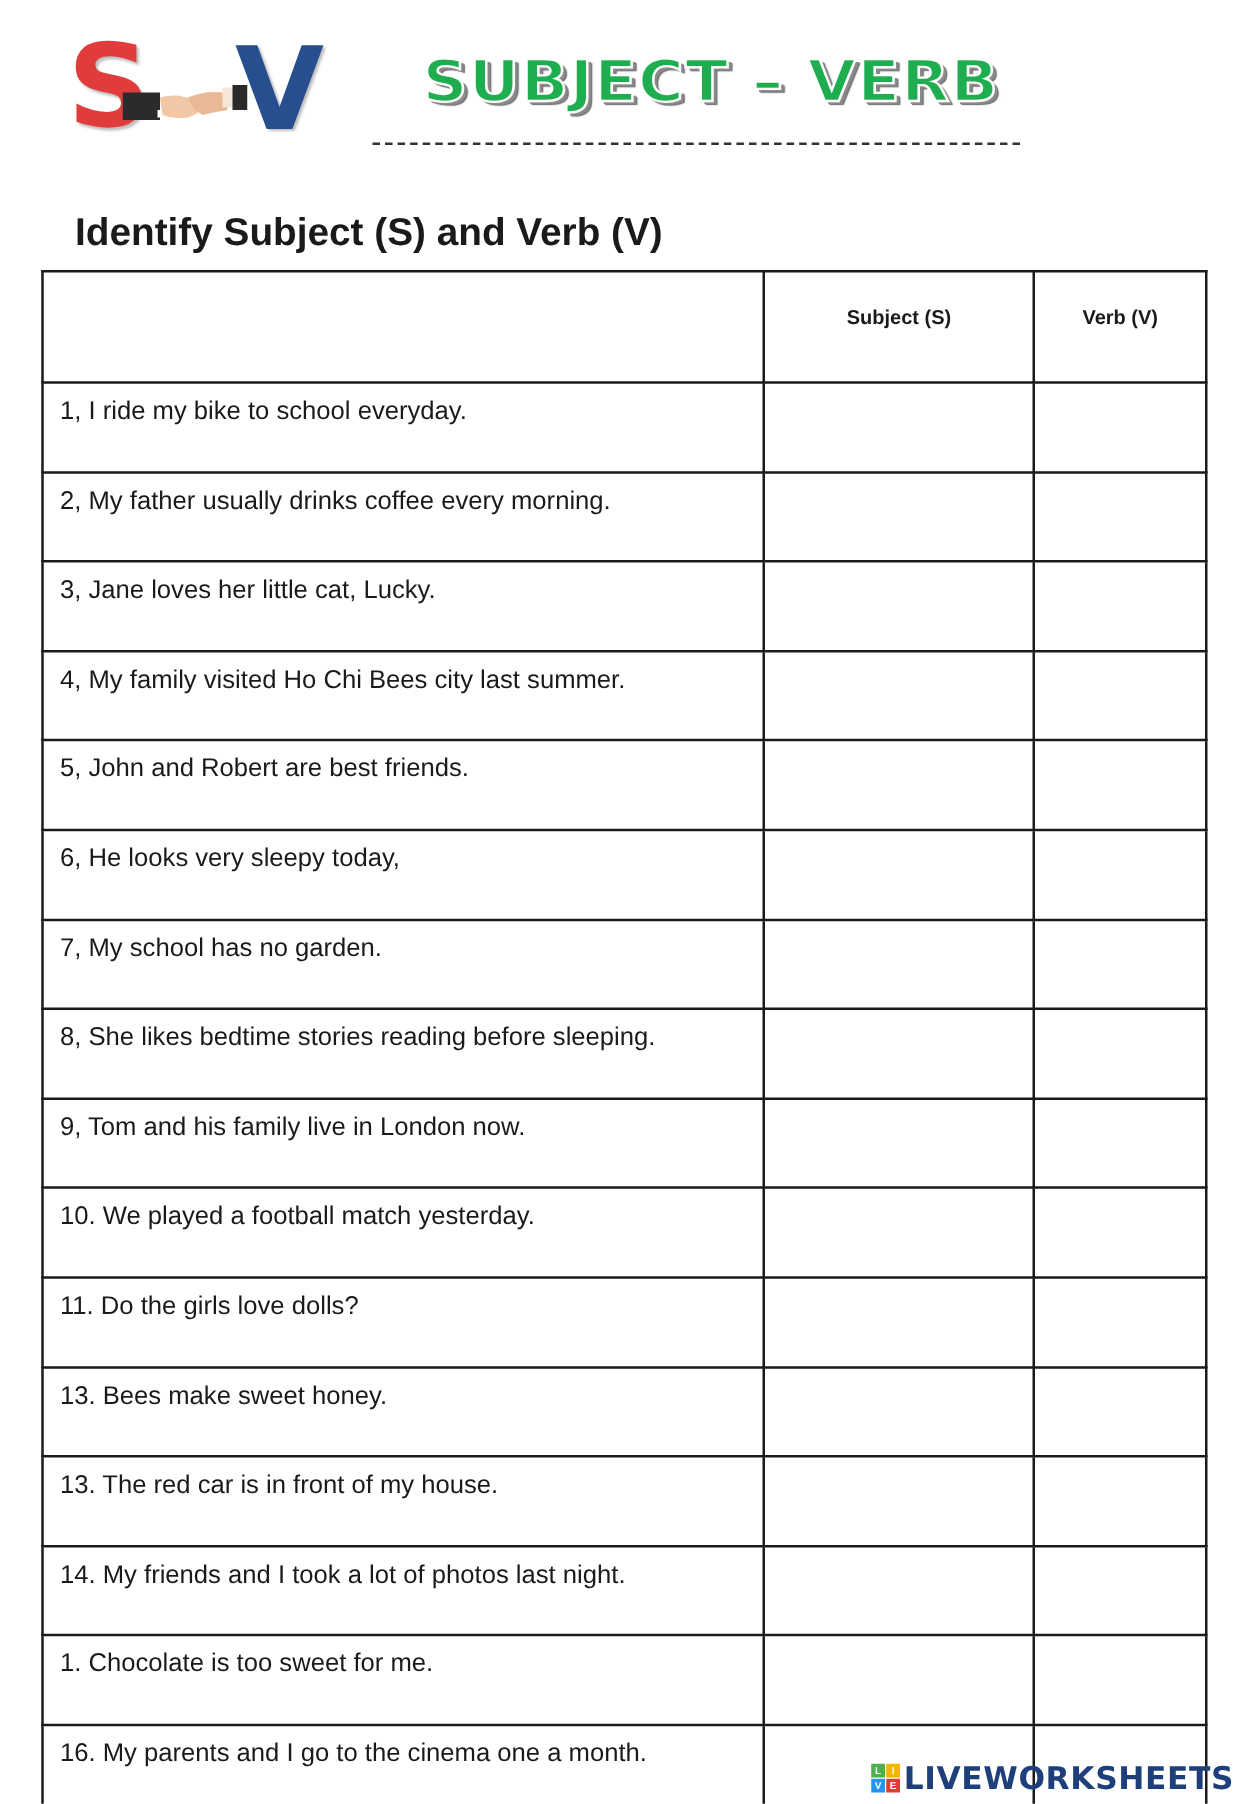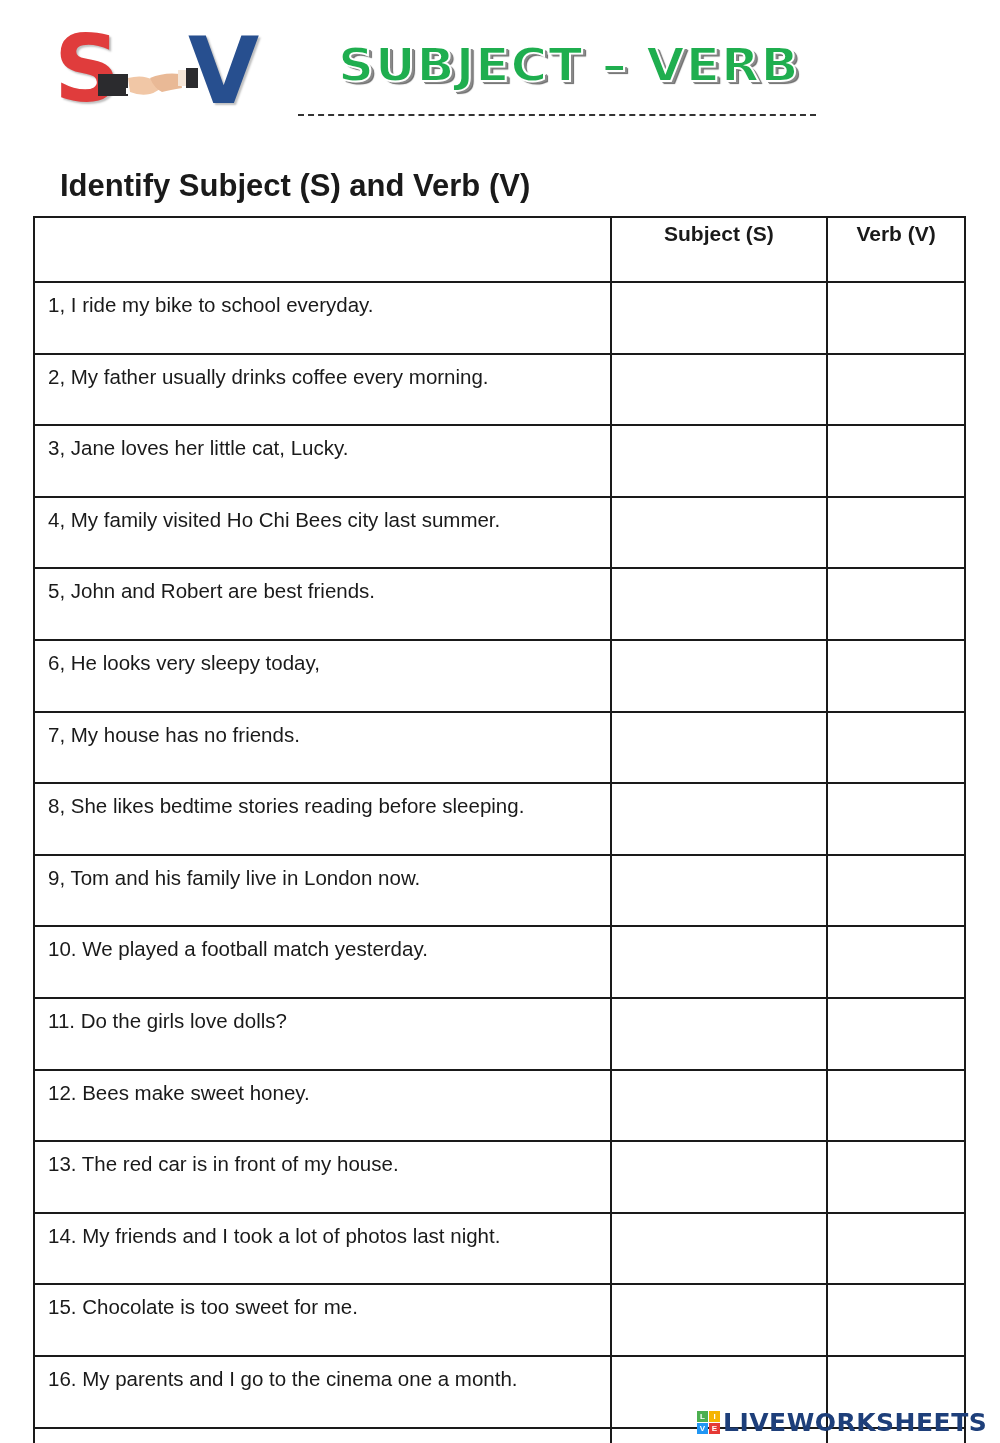--- a/index.html
+++ b/index.html
@@ -20,21 +20,21 @@
            -webkit-text-stroke: 2px #ffffff;
            text-shadow: 3px 3px 0 #8a8a8a, 4px 4px 1px #6a6a6a; transform: scaleY(0.92); }
   .title-dash { position: absolute; left: 298px; top: 114px; width: 518px; height: 0;
                 border-top: 2px dashed #333; }
 
   .instruction { position: absolute; left: 60px; top: 168px; font-weight: bold; font-size: 31px;
                  color: #1a1a1a; }
 
   table.ws { position: absolute; left: 33px; top: 216px; border-collapse: collapse; width: 933px; }
   table.ws td, table.ws th { border: 2px solid #1a1a1a; padding: 0; }
-  table.ws th { height: 59px; font-weight: bold; font-size: 21px; vertical-align: top; padding-top: 4px; }
+  table.ws th { height: 59px; font-weight: bold; font-size: 16px; vertical-align: top; padding-top: 28px; }
   table.ws td { height: 59.6px; vertical-align: top; }
   table.ws td.q { font-size: 20.5px; padding-left: 13px; padding-top: 10px; margin-left: 12px; }
   .col-q { width: 573px; }
   .col-s { width: 218px; }
   .col-v { width: 138px; }
   .answer { width: 100%; height: 58px; border: none; background: transparent; outline: none;
             font-size: 18px; text-align: center; }
 
   .brand { position: absolute; left: 697px; top: 1408px; display: flex; align-items: center; }
   .brand .grid { display: grid; grid-template-columns: 11px 11px; grid-template-rows: 11px 11px; gap: 1px; margin-right: 3px; }
@@ -95,21 +95,21 @@
         <td class="q col-q">5, John and Robert are best friends.</td>
         <td class="col-s"><input class="answer" value="" style=""></td>
         <td class="col-v"><input class="answer" value="" style=""></td>
       </tr>
       <tr>
         <td class="q col-q">6, He looks very sleepy today,</td>
         <td class="col-s"><input class="answer" value="" style=""></td>
         <td class="col-v"><input class="answer" value="" style=""></td>
       </tr>
       <tr>
-        <td class="q col-q">7, My house has no friends.</td>
+        <td class="q col-q">7, My school has no garden.</td>
         <td class="col-s"><input class="answer" value="" style=""></td>
         <td class="col-v"><input class="answer" value="" style=""></td>
       </tr>
       <tr>
         <td class="q col-q">8, She likes bedtime stories reading before sleeping.</td>
         <td class="col-s"><input class="answer" value="" style=""></td>
         <td class="col-v"><input class="answer" value="" style=""></td>
       </tr>
       <tr>
         <td class="q col-q">9, Tom and his family live in London now.</td>
@@ -120,36 +120,36 @@
         <td class="q col-q">10. We played a football match yesterday.</td>
         <td class="col-s"><input class="answer" value="" style=""></td>
         <td class="col-v"><input class="answer" value="" style=""></td>
       </tr>
       <tr>
         <td class="q col-q">11. Do the girls love dolls?</td>
         <td class="col-s"><input class="answer" value="" style=""></td>
         <td class="col-v"><input class="answer" value="" style=""></td>
       </tr>
       <tr>
-        <td class="q col-q">12. Bees make sweet honey.</td>
+        <td class="q col-q">13. Bees make sweet honey.</td>
         <td class="col-s"><input class="answer" value="" style=""></td>
         <td class="col-v"><input class="answer" value="" style=""></td>
       </tr>
       <tr>
         <td class="q col-q">13. The red car is in front of my house.</td>
         <td class="col-s"><input class="answer" value="" style=""></td>
         <td class="col-v"><input class="answer" value="" style=""></td>
       </tr>
       <tr>
         <td class="q col-q">14. My friends and I took a lot of photos last night.</td>
         <td class="col-s"><input class="answer" value="" style=""></td>
         <td class="col-v"><input class="answer" value="" style=""></td>
       </tr>
       <tr>
-        <td class="q col-q">15. Chocolate is too sweet for me.</td>
+        <td class="q col-q">1. Chocolate is too sweet for me.</td>
         <td class="col-s"><input class="answer" value="" style=""></td>
         <td class="col-v"><input class="answer" value="" style=""></td>
       </tr>
       <tr>
         <td class="q col-q">16. My parents and I go to the cinema one a month.</td>
         <td class="col-s"><input class="answer" value="" style=""></td>
         <td class="col-v"><input class="answer" value="" style=""></td>
       </tr>
       <tr>
         <td class="q col-q">17. Pizza and spaghetti are my favourite food.</td>

